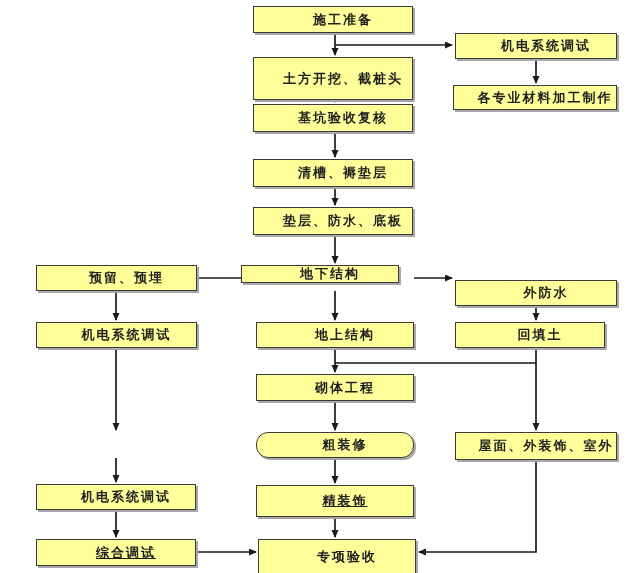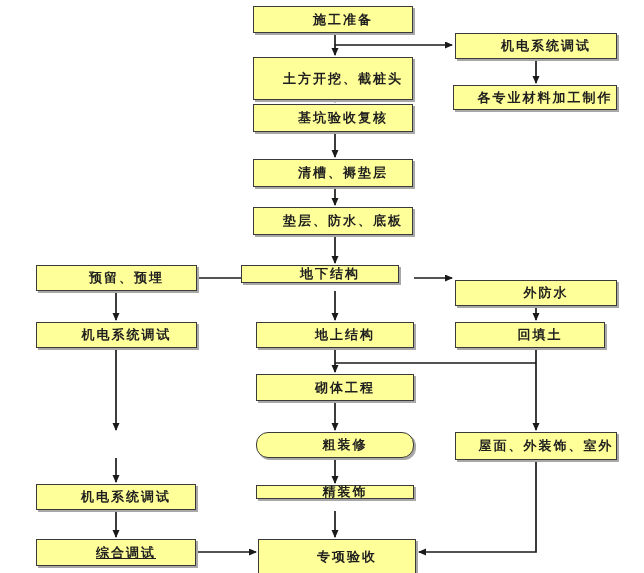--- a/index.html
+++ b/index.html
@@ -90,16 +90,16 @@
     <div class="node" style="left: 36px; top: 265px; width: 161px; height: 26px;">预留、预埋</div>
     <div class="node" style="left: 241px; top: 265px; width: 158px; height: 18px;">地下结构</div>
     <div class="node" style="left: 455px; top: 265px; width: 162px; height: 26px; margin-top: 15px;">外防水</div>
     <div class="node" style="left: 36px; top: 322px; width: 161px; height: 26px;">机电系统调试</div>
     <div class="node" style="left: 256px; top: 322px; width: 158px; height: 26px;">地上结构</div>
     <div class="node" style="left: 455px; top: 322px; width: 150px; height: 26px;">回填土</div>
     <div class="node" style="left: 256px; top: 374px; width: 158px; height: 27px;">砌体工程</div>
     <div class="node" style="left: 256px; top: 432px; width: 158px; height: 26px; border-radius: 12px;">粗装修</div>
     <div class="node" style="left: 455px; top: 432px; width: 162px; height: 28px;">屋面、外装饰、室外</div>
     <div class="node" style="left: 36px; top: 484px; width: 160px; height: 26px; text-align: center;">机电系统调试</div>
-    <div class="node" style="left: 256px; top: 485px; width: 158px; height: 14px;">精装饰</div>
+    <div class="node" style="left: 256px; top: 485px; width: 158px; height: 32px; text-decoration: underline;">精装饰</div>
     <div class="node" style="left: 36px; top: 539px; width: 160px; height: 27px; text-decoration: underline;">综合调试</div>
     <div class="node" style="left: 258px; top: 539px; width: 158px; height: 36px;">专项验收</div>
   </div>
 
 </body></html>

